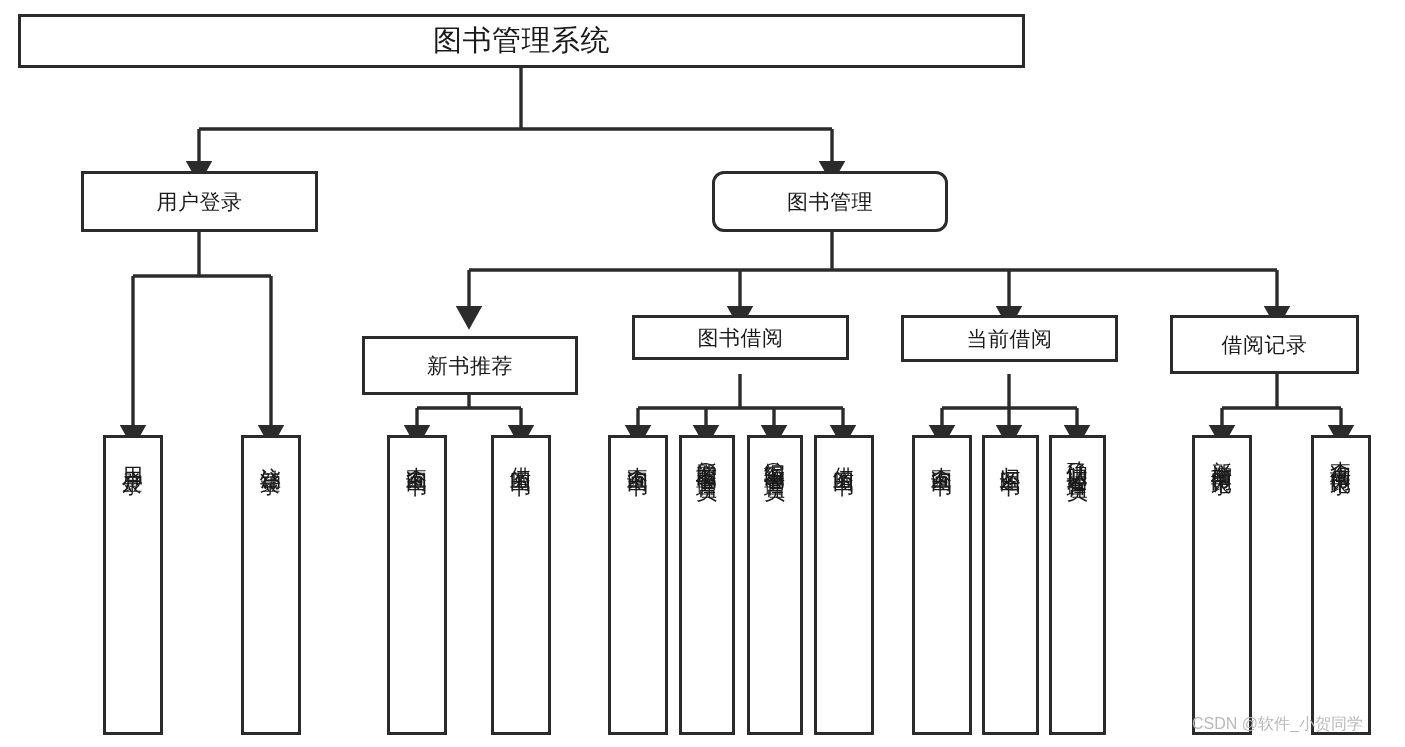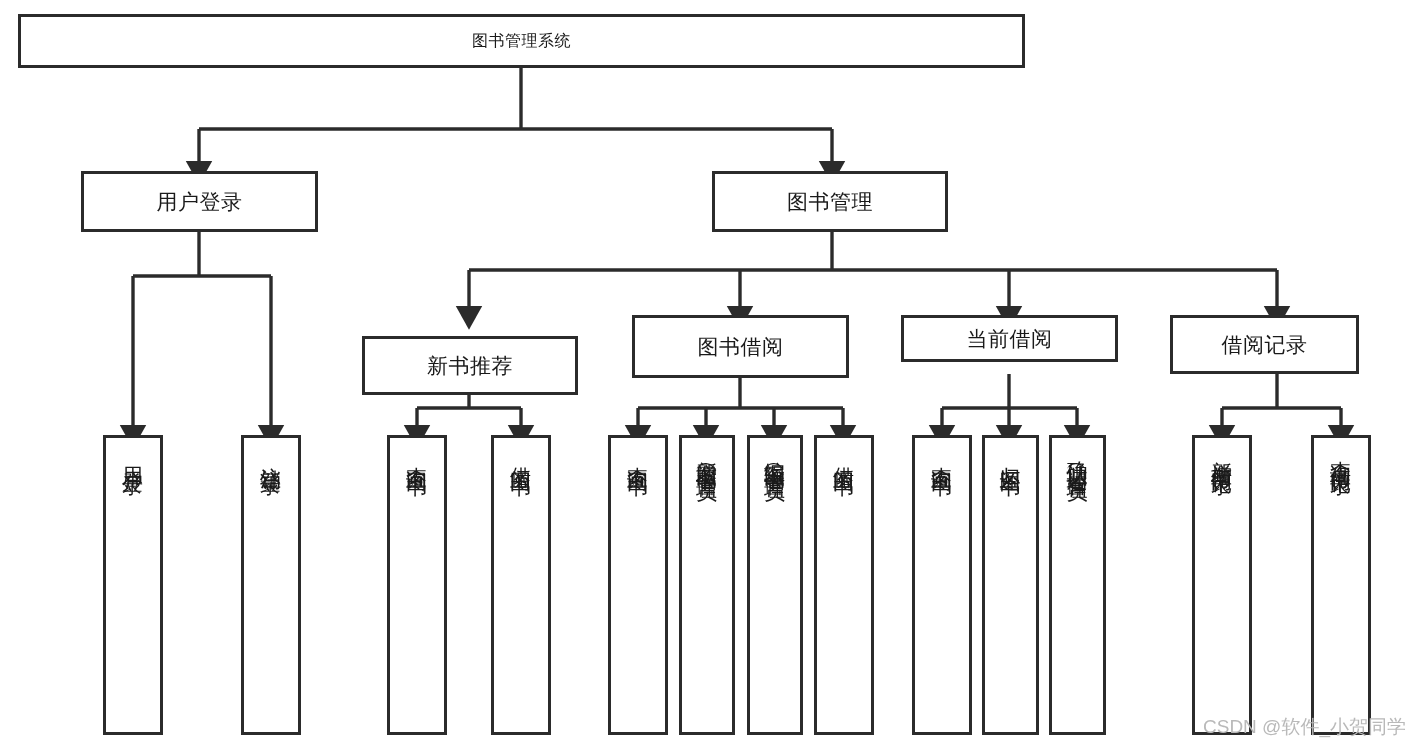--- a/index.html
+++ b/index.html
@@ -41,45 +41,44 @@
     display: block;
     text-align: center;
     line-height: 1.22;
     letter-spacing: 0.5px;
   }
   
   .node.h .label {
     font-size: 21px;
     white-space: nowrap;
   }
-  .node.root .label { font-size: 16px; }
+  .node.root .label { font-size: 29px; }
   
   .node.v {
     align-items: flex-start;
     justify-content: center;
     padding-top: 4px;
   }
   .node.v .label {
     writing-mode: vertical-rl;
     text-orientation: upright;
     font-size: 21px;
     line-height: 1.0;
     letter-spacing: 3px;
     white-space: nowrap;
     margin-top: 8px;
   }
   .node.v.tall .label { margin-top: 2px; }
   .watermark {
     position: absolute;
     color: #b9b9b9;
-    font-size: 19px;
+    font-size: 16px;
     white-space: nowrap;
     z-index: 9;
     font-family: "Liberation Sans", "DejaVu Sans", sans-serif;
-    padding-left: 11px;
   }
 </style>
 </head>
 <body>
 
 <div id="canvas">
 
   <svg id="edges" viewBox="0 0 1405 747" width="1405" height="747">
     <defs>
       <marker id="arrow" markerWidth="9" markerHeight="9" refX="1.2" refY="4.5" orient="auto" markerUnits="strokeWidth">
@@ -131,29 +130,29 @@
   </svg>
 
   <div class="node h root" style="left:18px; top:14px; width:1007px; height:54px;">
     <span class="label">图书管理系统</span>
   </div>
 
   <div class="node h" style="left:81px; top:171px; width:237px; height:61px;">
     <span class="label">用户登录</span>
   </div>
 
-  <div class="node h" style="left:712px; top:171px; width:236px; height:61px;">
+  <div class="node h" style="left:712px; top:171px; width:236px; height:61px;border-radius:12px;">
     <span class="label">图书管理</span>
   </div>
 
   <div class="node h" style="left:362px; top:315px; width:216px; height:59px;margin-top:21px;">
     <span class="label">新书推荐</span>
   </div>
 
-  <div class="node h" style="left:632px; top:315px; width:217px; height:63px;">
+  <div class="node h" style="left:632px; top:315px; width:217px; height:45px;">
     <span class="label">图书借阅</span>
   </div>
 
   <div class="node h" style="left:901px; top:315px; width:217px; height:47px;">
     <span class="label">当前借阅</span>
   </div>
 
   <div class="node h" style="left:1170px; top:315px; width:189px; height:59px;">
     <span class="label">借阅记录</span>
   </div>

